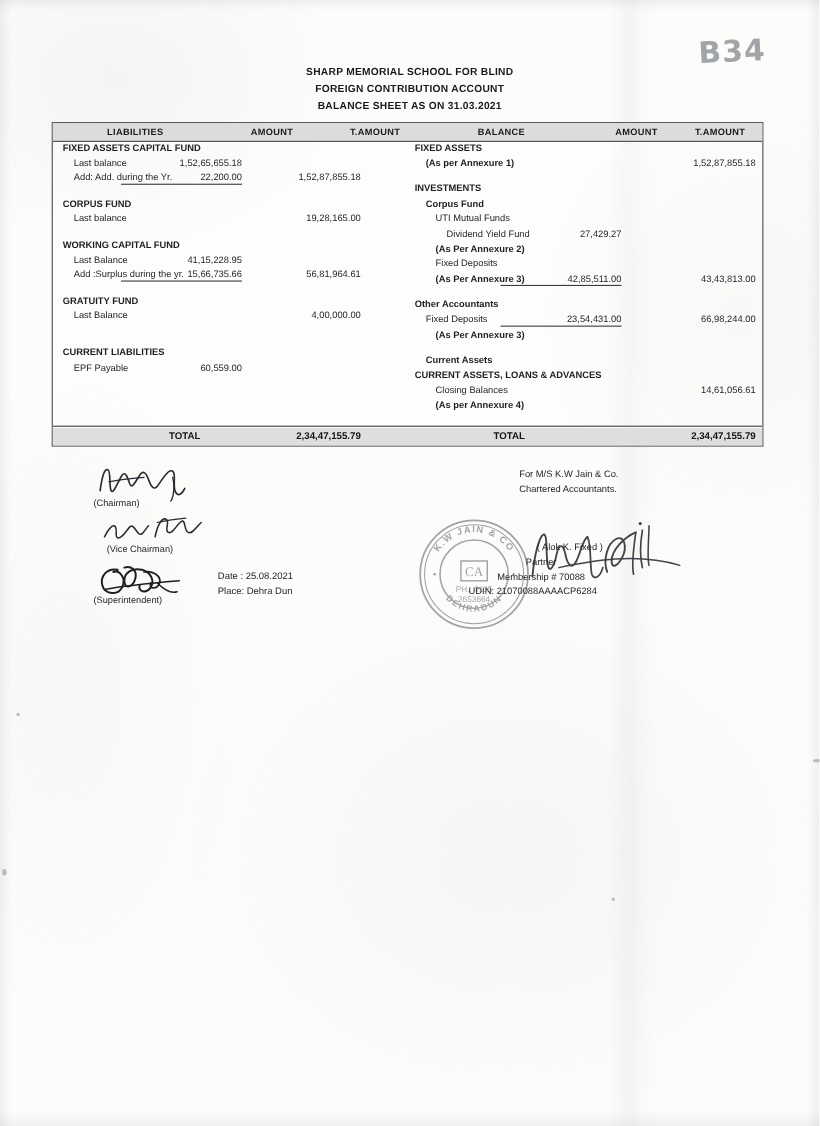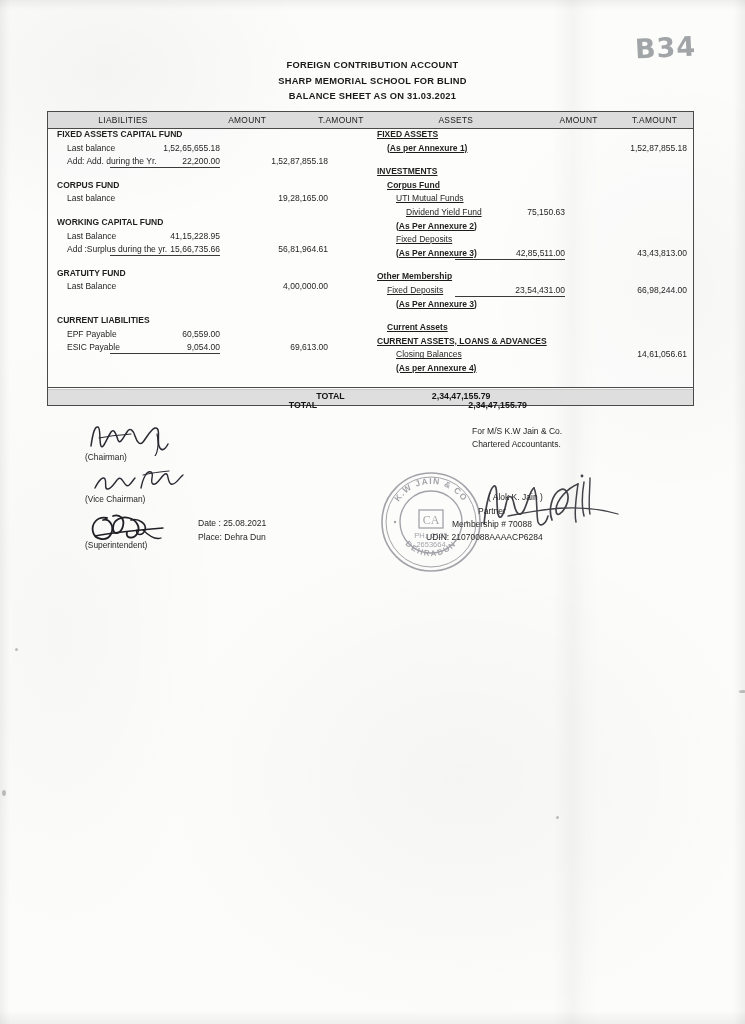--- a/index.html
+++ b/index.html
@@ -45,34 +45,34 @@
   
   #sheet{
     position:absolute;left:47px;top:111px;width:645px;
     border:1.6px solid #4a4a4a;
     background:rgba(255,255,255,0.28);
   }
   #headrow{
     display:flex;height:16px;align-items:center;
     background:#dcdcdc;
     border-bottom:1.4px solid #4a4a4a;
-    font-size:8.4px;font-weight:normal;letter-spacing:.3px;color:#1a1a1a;
+    font-size:8.4px;font-weight:bold;letter-spacing:.3px;color:#1a1a1a;
   }
   .hcell{text-align:center;}
   .h-liab{width:160px;}
   .h-amt1{width:105px;}
   .h-tamt1{width:95px;}
   .h-assets{width:150px;}
   .h-amt2{width:80px;margin-left:15px;}
   .h-tamt2{width:82px;}
 
   #body{display:flex;min-height:258px;}
   .panel{position:relative;}
   .panel.left{width:320px;}
-  .panel.right{width:325px;text-decoration:underline;}
+  .panel.right{width:325px;}
 
   .row{
     position:relative;display:flex;align-items:baseline;
     height:13.6px;font-size:8.5px;color:#1f1f1f;white-space:nowrap;
   }
   .row.gap{height:10px;}
   .lbl{flex:0 0 auto;}
   .b{font-weight:bold;}
   .amt,.tamt{
     position:absolute;text-align:right;font-size:8.5px;
@@ -91,21 +91,21 @@
   .i1{padding-left:19px;}
   .i2{padding-left:28px;}
   .i3{padding-left:38px;}
 
   
   #totalrow{
     display:flex;height:17px;align-items:center;
     background:#dedede;
     border-top:1.4px solid #4a4a4a;
     box-shadow:inset 0 2.4px 0 -1.2px #fbfbfa, inset 0 3.6px 0 -2.4px #4a4a4a;
-    font-size:8.8px;font-weight:bold;color:#141414;flex-direction:column;
+    font-size:8.8px;font-weight:bold;color:#141414;
   }
   .tot-half{position:relative;height:17px;}
   .tot-half.left{width:320px;}
   .tot-half.right{width:325px;}
   .tot-lbl{position:absolute;top:3.4px;text-align:center;font-weight:bold;}
   .tot-half.left .tot-lbl{left:60px;width:120px;}
   .tot-half.right .tot-lbl{left:30px;width:130px;}
   .tot-val{position:absolute;top:3.4px;text-align:right;font-weight:bold;}
   .tot-half.left .tot-val{right:40px;width:120px;}
   .tot-half.right .tot-val{right:6px;width:120px;}
@@ -150,32 +150,32 @@
 <div id="fold"></div>
 
 <div class="speck" style="left:739px;top:690px;width:7px;height:3px;"></div>
 <div class="speck" style="left:2px;top:790px;width:4px;height:6px;"></div>
 <div class="speck" style="left:15px;top:648px;width:3px;height:3px;"></div>
 <div class="speck" style="left:556px;top:816px;width:3px;height:3px;"></div>
 
 <div id="bmark">B34</div>
 
 <div id="titleblock">
+  <div>SHARP MEMORIAL SCHOOL FOR BLIND</div>
   <div>FOREIGN CONTRIBUTION ACCOUNT</div>
-  <div>SHARP MEMORIAL SCHOOL FOR BLIND</div>
   <div>BALANCE SHEET AS ON 31.03.2021</div>
 </div>
 
 <div id="sheet">
 
   <div id="headrow">
     <div class="hcell h-liab">LIABILITIES</div>
     <div class="hcell h-amt1">AMOUNT</div>
     <div class="hcell h-tamt1">T.AMOUNT</div>
-    <div class="hcell h-assets">ASSETS</div>
+    <div class="hcell h-assets">BALANCE</div>
     <div class="hcell h-amt2">AMOUNT</div>
     <div class="hcell h-tamt2">T.AMOUNT</div>
   </div>
 
   <div id="body">
     <div class="panel left" id="liabPanel">
         <div class="row">
           <span class="lbl i0 b">FIXED ASSETS CAPITAL FUND</span>
         </div>
         <div class="row">
@@ -218,25 +218,20 @@
         </div>
         <div class="row gap"></div>
         <div class="row gap"></div>
         <div class="row">
           <span class="lbl i0 b">CURRENT LIABILITIES</span>
         </div>
         <div class="row">
           <span class="lbl i1">EPF Payable</span>
           <span class="amt">60,559.00</span>
         </div>
-        <div class="row">
-          <span class="lbl i1">ESIC Payable</span>
-          <span class="amt ul">9,054.00</span>
-          <span class="tamt">69,613.00</span>
-        </div>
       </div>
     <div class="panel right" id="assetsPanel">
         <div class="row">
           <span class="lbl i0 b">FIXED ASSETS</span>
         </div>
         <div class="row">
           <span class="lbl i1 b">(As per Annexure 1)</span>
           <span class="tamt">1,52,87,855.18</span>
         </div>
         <div class="row gap"></div>
@@ -244,36 +239,36 @@
           <span class="lbl i0 b">INVESTMENTS</span>
         </div>
         <div class="row">
           <span class="lbl i1 b">Corpus Fund</span>
         </div>
         <div class="row">
           <span class="lbl i2">UTI Mutual Funds</span>
         </div>
         <div class="row">
           <span class="lbl i3">Dividend Yield Fund</span>
-          <span class="amt">75,150.63</span>
+          <span class="amt">27,429.27</span>
         </div>
         <div class="row">
           <span class="lbl i2 b">(As Per Annexure 2)</span>
         </div>
         <div class="row">
           <span class="lbl i2">Fixed Deposits</span>
         </div>
         <div class="row">
           <span class="lbl i2 b">(As Per Annexure 3)</span>
           <span class="amt ul">42,85,511.00</span>
           <span class="tamt">43,43,813.00</span>
         </div>
         <div class="row gap"></div>
         <div class="row">
-          <span class="lbl i0 b">Other Membership</span>
+          <span class="lbl i0 b">Other Accountants</span>
         </div>
         <div class="row">
           <span class="lbl i1">Fixed Deposits</span>
           <span class="amt ul">23,54,431.00</span>
           <span class="tamt">66,98,244.00</span>
         </div>
         <div class="row">
           <span class="lbl i2 b">(As Per Annexure 3)</span>
         </div>
         <div class="row gap"></div>
@@ -315,21 +310,21 @@
     </svg>
     <div class="sigcap" style="left:4px;top:28px;">(Chairman)</div>
   </div>
 
   <div class="sigslot">
     <svg class="sigink" style="left:10px;top:-2px;" width="110" height="30" viewBox="0 0 110 30">
       <path d="M4 22 C8 14, 12 10, 14 13 C16 17, 13 22, 16 23 C20 24, 24 16, 27 13 C30 10, 32 16, 35 19 C38 22, 41 15, 44 12" fill="none" stroke="#2a2a33" stroke-width="1.4" stroke-linecap="round"></path>
       <path d="M50 22 C52 12, 56 4, 60 6 C64 8, 58 16, 62 18 C66 20, 70 10, 74 8 C78 6, 76 16, 80 18 C84 20, 88 12, 92 9" fill="none" stroke="#2a2a33" stroke-width="1.4" stroke-linecap="round"></path>
       <path d="M52 9 C60 7, 68 6, 78 5" fill="none" stroke="#2a2a33" stroke-width="1" stroke-linecap="round"></path>
     </svg>
-    <div class="sigcap" style="left:4px;top:26px;">(Vice Chairman)</div>
+    <div class="sigcap" style="left:16px;top:26px;">(Vice Chairman)</div>
   </div>
 
   <div class="sigslot">
     <svg class="sigink" style="left:4px;top:-2px;" width="120" height="36" viewBox="0 0 120 36">
       <path d="M22 8 C12 6, 6 14, 8 22 C10 30, 22 32, 26 24 C30 16, 24 8, 18 10" fill="none" stroke="#1f1f26" stroke-width="1.8" stroke-linecap="round"></path>
       <path d="M28 6 C34 4, 40 8, 38 16 C36 24, 28 26, 28 18 C28 10, 36 6, 44 8 C52 10, 56 18, 52 24 C48 30, 40 28, 42 22" fill="none" stroke="#1f1f26" stroke-width="1.8" stroke-linecap="round"></path>
       <path d="M46 10 C54 8, 62 14, 60 20 C58 26, 50 26, 52 20" fill="none" stroke="#1f1f26" stroke-width="1.6" stroke-linecap="round"></path>
       <path d="M10 26 C30 22, 54 20, 78 18" fill="none" stroke="#1f1f26" stroke-width="1.4" stroke-linecap="round"></path>
       <path d="M58 20 C64 26, 70 30, 76 28" fill="none" stroke="#1f1f26" stroke-width="1.3" stroke-linecap="round"></path>
     </svg>
@@ -339,21 +334,21 @@
 
 <div id="datePlace">
   <div>Date : 25.08.2021</div>
   <div>Place: Dehra Dun</div>
 </div>
 
 <div id="certblock">
   <div class="c-line c-ind1">For M/S K.W Jain &amp; Co.</div>
   <div class="c-line c-ind1">Chartered Accountants.</div>
   <div class="c-line c-ind3" style="height:40px;"></div>
-  <div class="c-line c-ind4">( Alok K. Jain )</div>
+  <div class="c-line c-ind4">( Alok K. Fixed )</div>
   <div class="c-line c-ind5">Partner</div>
   <div class="c-line c-ind6">Membership # 70088</div>
   <div class="c-line">UDIN: 21070088AAAACP6284</div>
 </div>
 
 <svg id="partnerSig" width="150" height="70" viewBox="0 0 150 70">
   <path d="M6 54 C8 34, 12 18, 16 16 C20 14, 18 34, 20 44 C22 52, 26 44, 28 34 C30 24, 34 24, 36 34 C38 44, 42 48, 46 40 C50 32, 52 20, 56 18" fill="none" stroke="#23232b" stroke-width="1.7" stroke-linecap="round"></path>
   <path d="M56 18 C60 26, 58 44, 60 52 C62 58, 68 54, 70 46" fill="none" stroke="#23232b" stroke-width="1.6" stroke-linecap="round"></path>
   <path d="M74 50 C70 40, 74 24, 82 20 C90 16, 92 28, 88 36 C84 44, 78 48, 78 40 C78 30, 90 18, 100 14" fill="none" stroke="#23232b" stroke-width="1.7" stroke-linecap="round"></path>
   <path d="M100 14 C98 28, 96 44, 98 52" fill="none" stroke="#23232b" stroke-width="1.5" stroke-linecap="round"></path>

